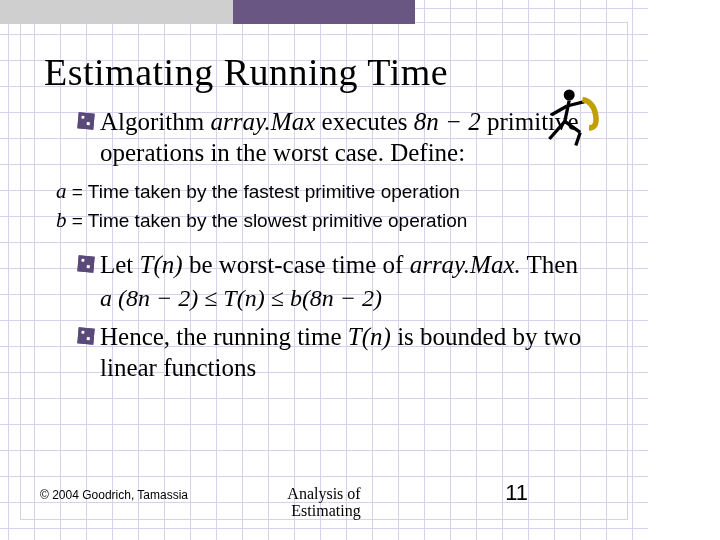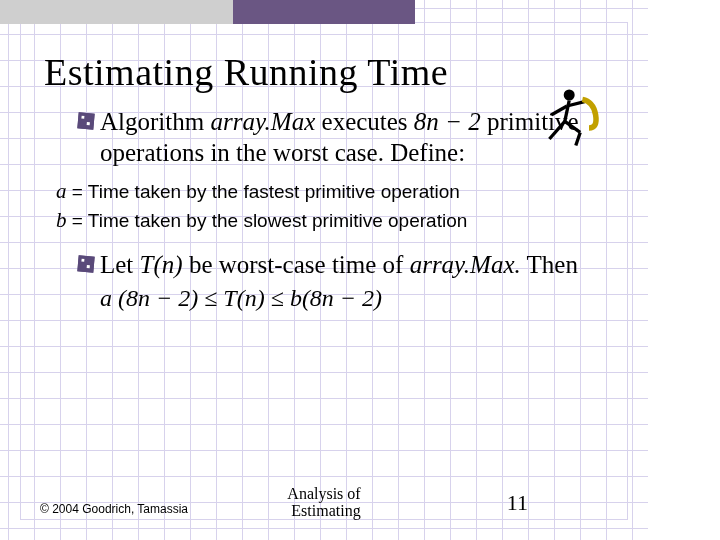--- a/index.html
+++ b/index.html
@@ -122,40 +122,40 @@
   .footer {
     position: absolute;
     left: 0;
     right: 0;
     bottom: 22px;
     height: 44px;
   }
   .copyright {
     position: absolute;
     left: 40px;
-    bottom: 2px;
+    bottom: 16px;
     font-family: Verdana, sans-serif;
     font-size: 12px;
     color: #000;
   }
   .footer-title {
     position: absolute;
     left: 50%;
     transform: translateX(-50%);
     bottom: -2px;
     font-family: "Times New Roman", Times, serif;
     font-size: 16px;
     text-align: right;
     line-height: 1.1;
   }
   .page-num {
     position: absolute;
     right: 120px;
-    bottom: 2px;
-    font-family: Liberation Serif, serif;
+    bottom: 12px;
+    font-family: Liberation Sans, sans-serif;
     font-size: 22px;
   }
   .it { font-style: italic; }
 </style>
 </head>
 <body>
 
 <div class="slide">
   <div class="grid-bg"></div>
   <div class="inner-frame"></div>
@@ -195,20 +195,23 @@
       </div>
     </div>
 
     <ul class="body-list" style="margin-top:12px">
       <li>
         <span>Let </span><span class="it">T(n)</span><span> be worst-case time of </span><span class="it">array.Max.</span><span> Then</span>
         <div class="centered-eq">
           <span class="it">a</span><span class="it"> (8n − 2) ≤ </span><span class="it">T(n)</span><span class="it"> ≤ </span><span class="it">b</span><span class="it">(8n − 2)</span>
         </div>
       </li>
+      <li>
+        <span>Hence, the running time </span><span class="it">T(n)</span><span> is bounded by two linear functions</span>
+      </li>
     </ul>
 
     <div class="footer">
       <div class="copyright">© 2004 Goodrich, Tamassia</div>
       <div class="footer-title">
         <div>Analysis of</div>
         <div>Estimating</div>
       </div>
       <div class="page-num">11</div>
     </div>

